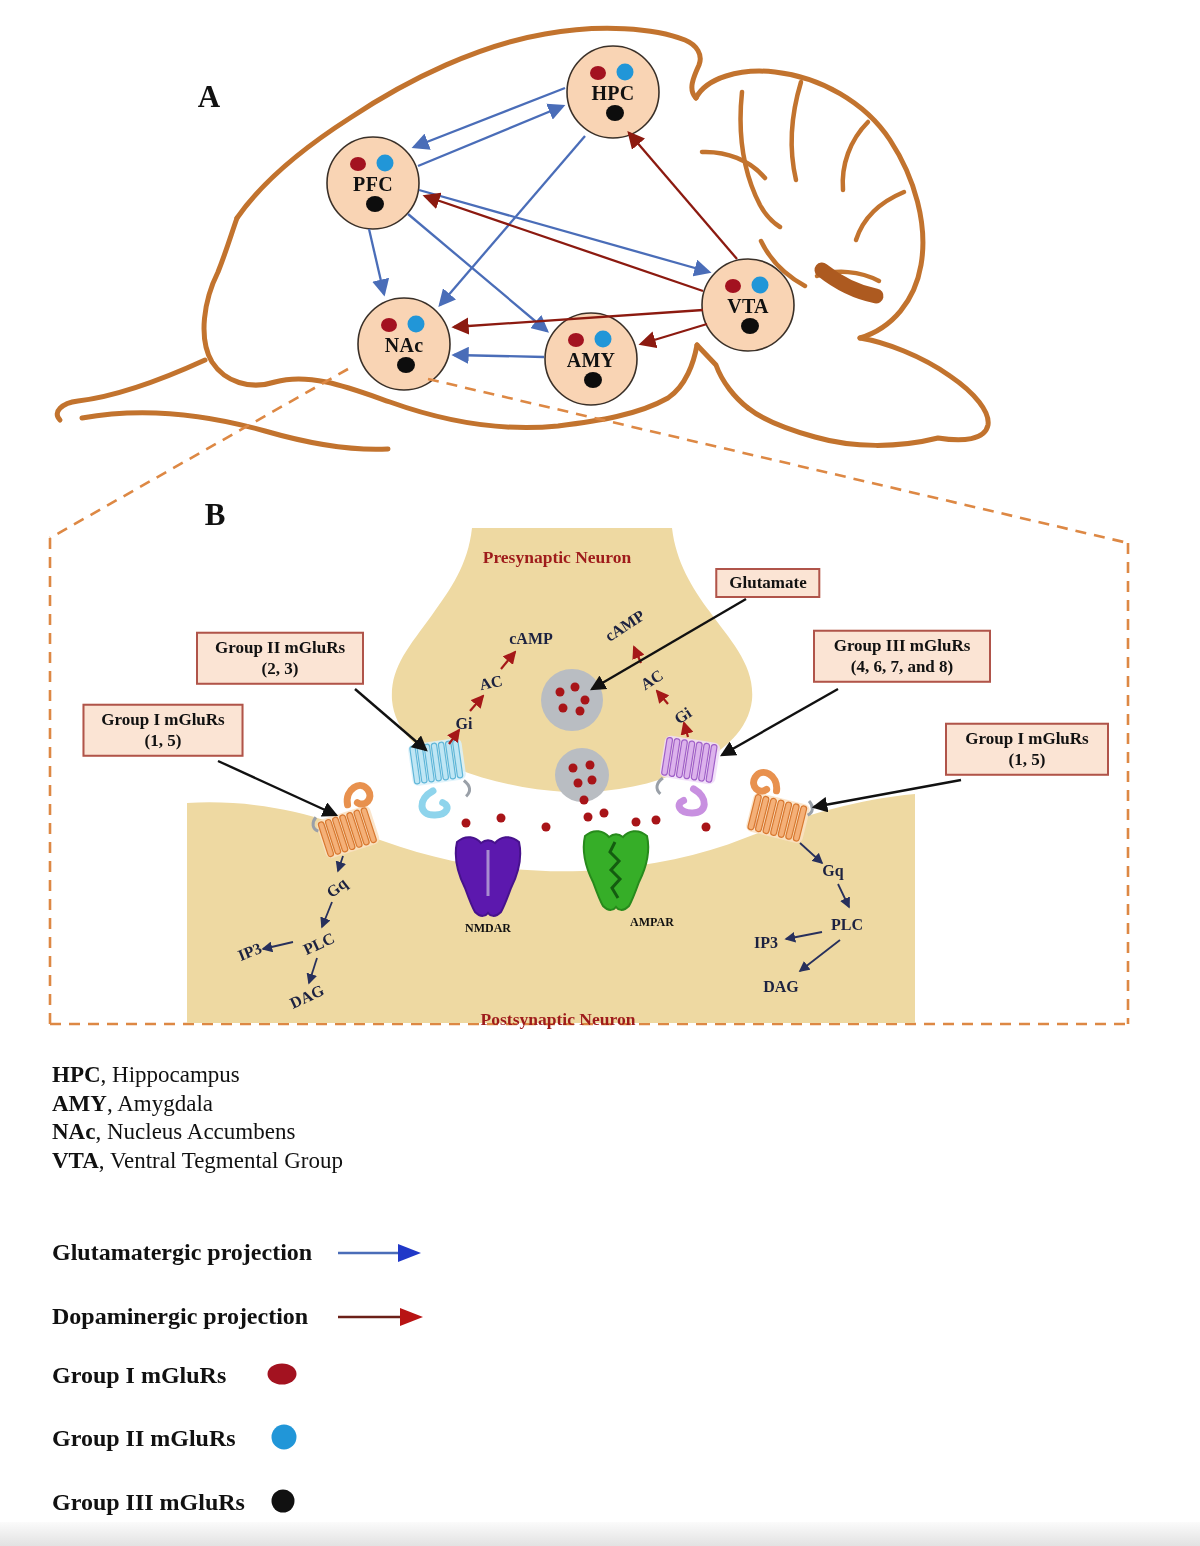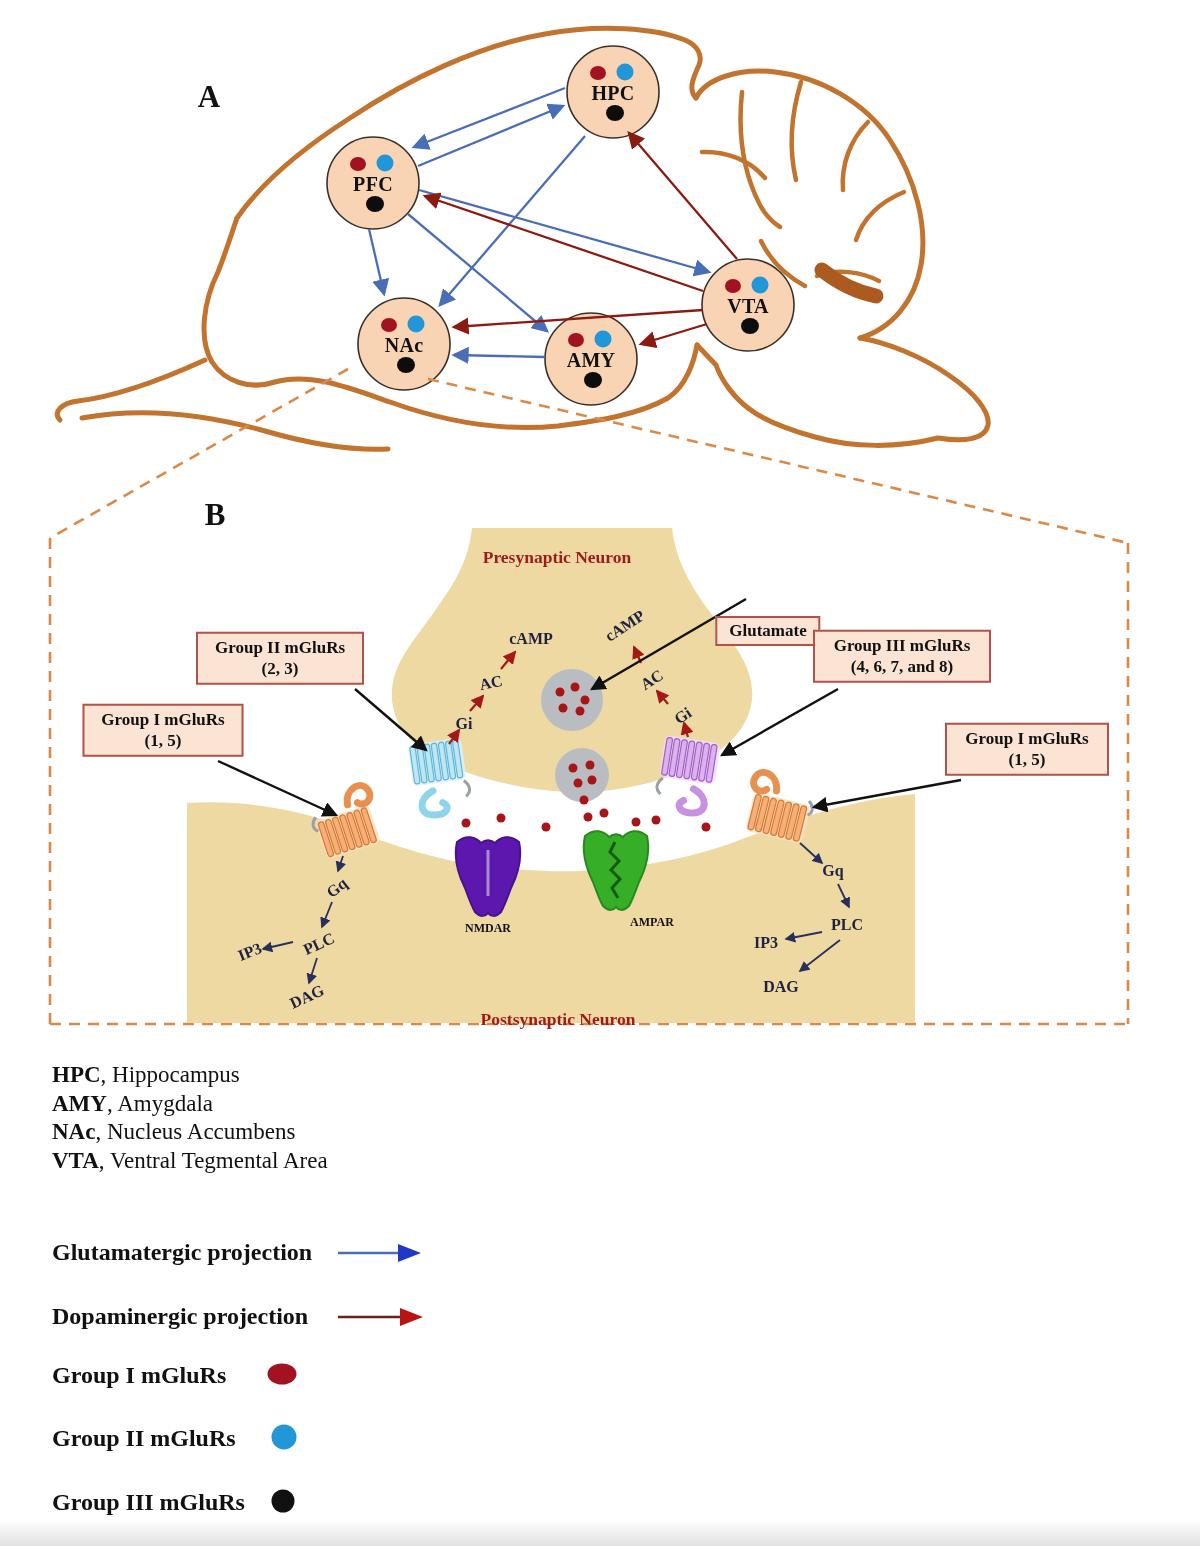--- a/index.html
+++ b/index.html
@@ -274,21 +274,21 @@
 
 <div class="lbl node-lbl" style="left:613px;top:93px;">HPC</div>
 <div class="lbl node-lbl" style="left:373px;top:184px;">PFC</div>
 <div class="lbl node-lbl" style="left:748px;top:306px;">VTA</div>
 <div class="lbl node-lbl" style="left:404px;top:345px;">NAc</div>
 <div class="lbl node-lbl" style="left:591px;top:360px;">AMY</div>
 
 <div class="lbl neuron-lbl" style="left:557px;top:557px;">Presynaptic Neuron</div>
 <div class="lbl neuron-lbl" style="left:558px;top:1007px;margin-top:12px;">Postsynaptic Neuron</div>
 
-<div class="glut-box" style="left:768px;top:583px;margin-top:48px;">Glutamate</div>
+<div class="glut-box" style="left:768px;top:583px;">Glutamate</div>
 
 <div class="callout-box" style="left:280px;top:658px;width:152px;">
   <div>Group II mGluRs</div>
   <div>(2, 3)</div>
 </div>
 <div class="callout-box" style="left:902px;top:656px;width:162px;">
   <div>Group III mGluRs</div>
   <div>(4, 6, 7, and 8)</div>
 </div>
 <div class="callout-box" style="left:163px;top:730px;width:145px;">
@@ -316,21 +316,21 @@
 <div class="lbl sig" style="left:766px;top:943px;">IP3</div>
 <div class="lbl sig" style="left:781px;top:987px;">DAG</div>
 
 <div class="lbl rec-lbl" style="left:488px;top:928px;">NMDAR</div>
 <div class="lbl rec-lbl" style="left:652px;top:922px;">AMPAR</div>
 
 <div class="abbr-block">
   <div><span class="abbr-b">HPC</span><span>, Hippocampus</span></div>
   <div><span class="abbr-b">AMY</span><span>, Amygdala</span></div>
   <div><span class="abbr-b">NAc</span><span>, Nucleus Accumbens</span></div>
-  <div><span class="abbr-b">VTA</span><span>, Ventral Tegmental Area</span></div>
+  <div><span class="abbr-b">VTA</span><span>, Ventral Tegmental Group</span></div>
 </div>
 
 <div class="legend-row" style="top:1239px;">Glutamatergic projection</div>
 <div class="legend-row" style="top:1303px;">Dopaminergic projection</div>
 <div class="legend-row" style="top:1362px;">Group I mGluRs</div>
 <div class="legend-row" style="top:1425px;">Group II mGluRs</div>
 <div class="legend-row" style="top:1489px;">Group III mGluRs</div>
 
 <div class="bottom-strip"></div>
 </div>

